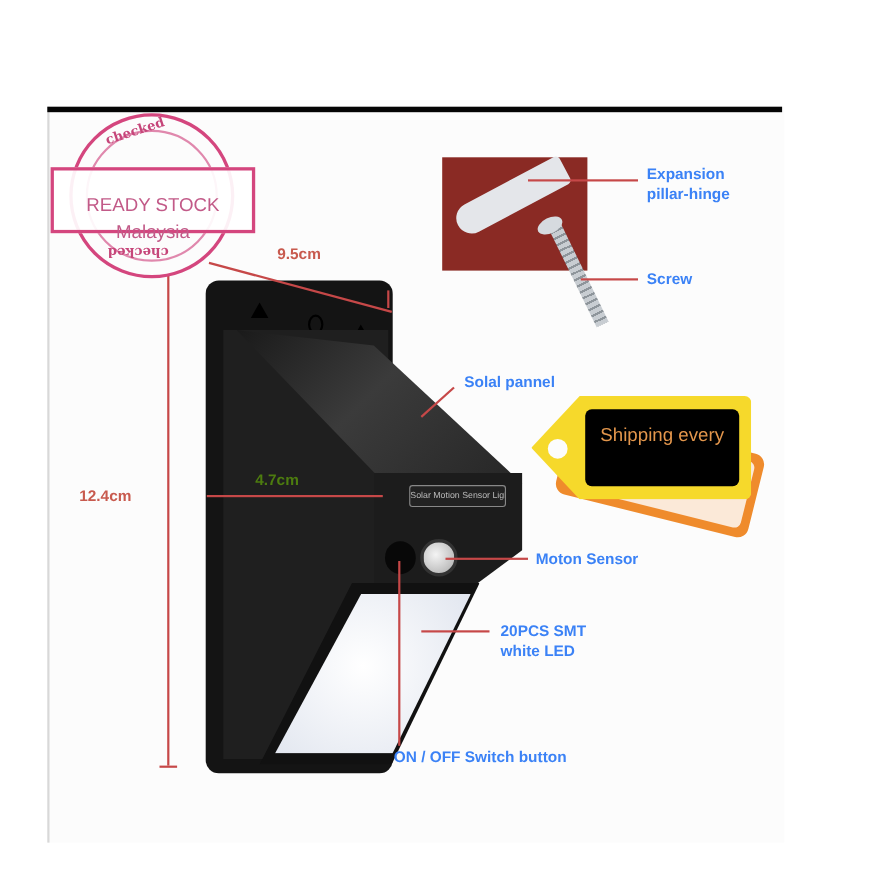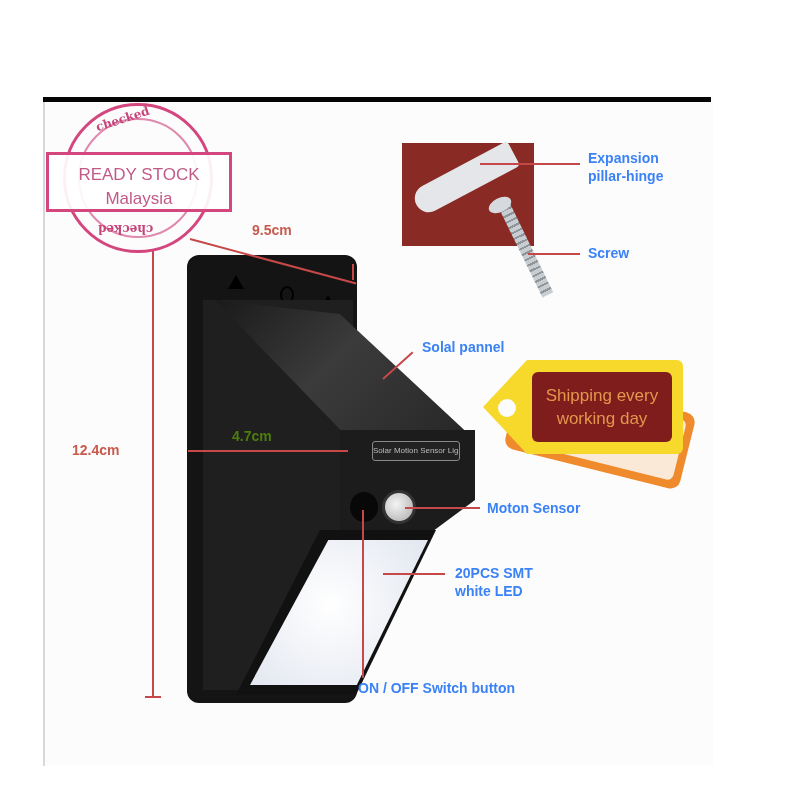--- a/index.html
+++ b/index.html
@@ -22,36 +22,36 @@
       border: 3px solid #d4467e; border-radius: 50%; box-sizing: border-box;
     }
     .stamp-ring-inner {
       position: absolute; left: 78px; top: 118px; width: 120px; height: 120px;
       border: 2px solid #d86a98; border-radius: 50%; box-sizing: border-box; opacity: .8;
     }
     .stamp-ring-text { position: absolute; color: #c6467a; font-family: "DejaVu Serif", serif; font-size: 12px; font-weight: bold; }
     .stamp-box {
       position: absolute; left: 46px; top: 152px; width: 186px; height: 60px;
       border: 3px solid #d4467e; background: rgba(255,255,255,.92); box-sizing: border-box;
-      text-align: center; color: #c25a88; font-size: 17px; line-height: 24px; padding-top: 8px;
+      text-align: center; color: #c25a88; font-size: 17px; line-height: 24px; padding-top: 20px;
     }
     
     .tag-back {
       position: absolute; left: 510px; top: 392px; width: 180px; height: 78px;
       background: #ef8b2c; border-radius: 10px; transform: rotate(14deg);
     }
     .tag-back-inner { position: absolute; left: 8px; top: 8px; right: 8px; bottom: 8px; background: #fbe9d8; border-radius: 6px; }
     .tag-front {
       position: absolute; left: 483px; top: 360px; width: 200px; height: 94px;
       background: #f6d92b; clip-path: polygon(22% 0, 100% 0, 100% 100%, 22% 100%, 0 50%); border-radius: 6px;
     }
     .tag-hole { position: absolute; left: 498px; top: 399px; width: 18px; height: 18px; background: #fcfcfc; border-radius: 50%; }
     .tag-inner {
       position: absolute; left: 532px; top: 372px; width: 140px; height: 70px;
-      background: #7f1d1d; border-radius: 6px; color: #e3964c; font-size: 17px; line-height: 23px;
+      background: #000000; border-radius: 6px; color: #e3964c; font-size: 17px; line-height: 23px;
       text-align: center; padding-top: 12px; box-sizing: border-box;
     }
     
     .backplate { position: absolute; left: 187px; top: 255px; width: 170px; height: 448px; background: #141414; border-radius: 12px; }
     .body-side { position: absolute; left: 203px; top: 300px; width: 150px; height: 390px; background: #1f1f1f; }
     .panel {
       position: absolute; left: 215px; top: 300px; width: 260px; height: 140px;
       background: linear-gradient(135deg, #1a1a1a 0%, #3b3b3b 45%, #262626 100%);
       clip-path: polygon(0 0, 48% 10%, 100% 100%, 52% 100%); 
     }
@@ -128,21 +128,20 @@
 <div class="line" style="left:362px;top:510px;width:2px;height:168px;"></div>
 <div class="label" style="left:358px;top:680px;">ON / OFF Switch button</div>
 
 <div class="tag-back">
     <div class="tag-back-inner"></div>
   </div>
 <div class="tag-front"></div>
 <div class="tag-hole"></div>
 <div class="tag-inner">
   <div>Shipping every</div>
-  <div>working day</div>
 </div>
 
 <div class="stamp-ring"></div>
 <div class="stamp-ring-inner"></div>
 <div class="stamp-ring-text" style="left:95px;top:112px;transform:rotate(-18deg);">checked</div>
 <div class="stamp-ring-text" style="left:98px;top:222px;transform:rotate(180deg);">checked</div>
 <div class="stamp-box">
   <div>READY STOCK</div>
   <div>Malaysia</div>
 </div>

